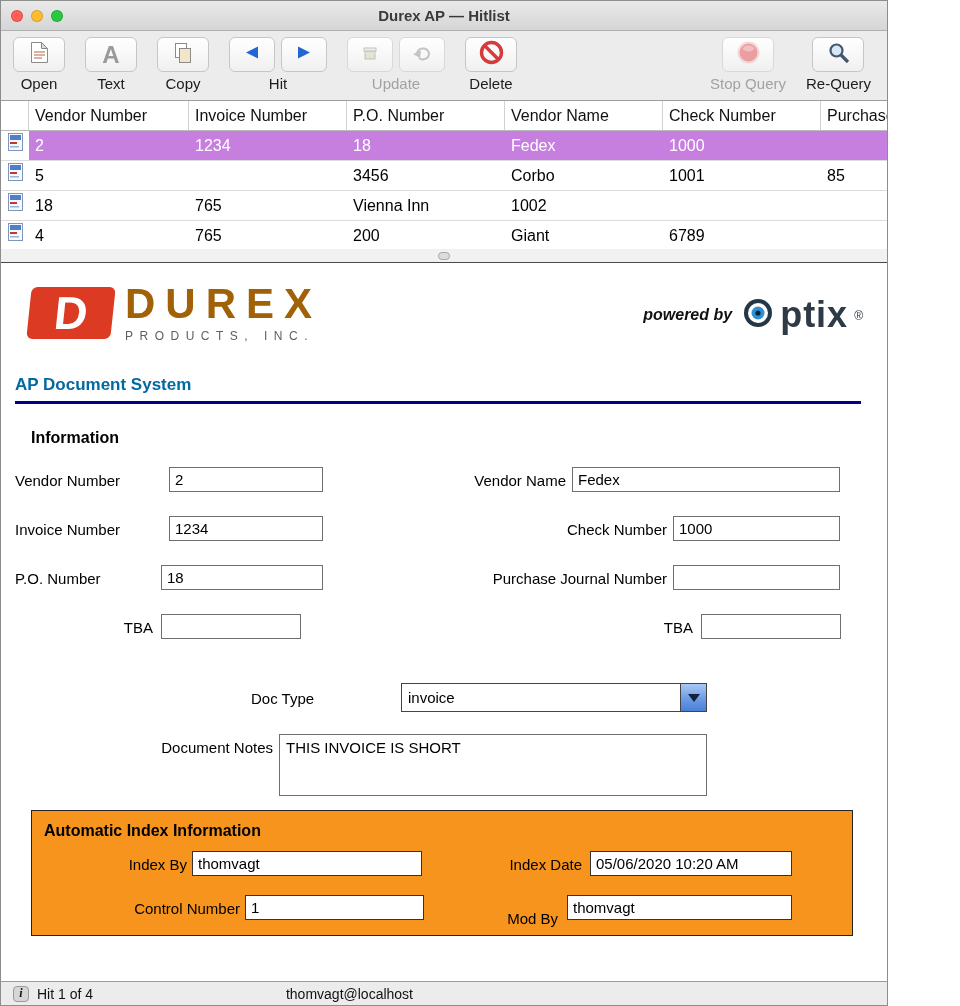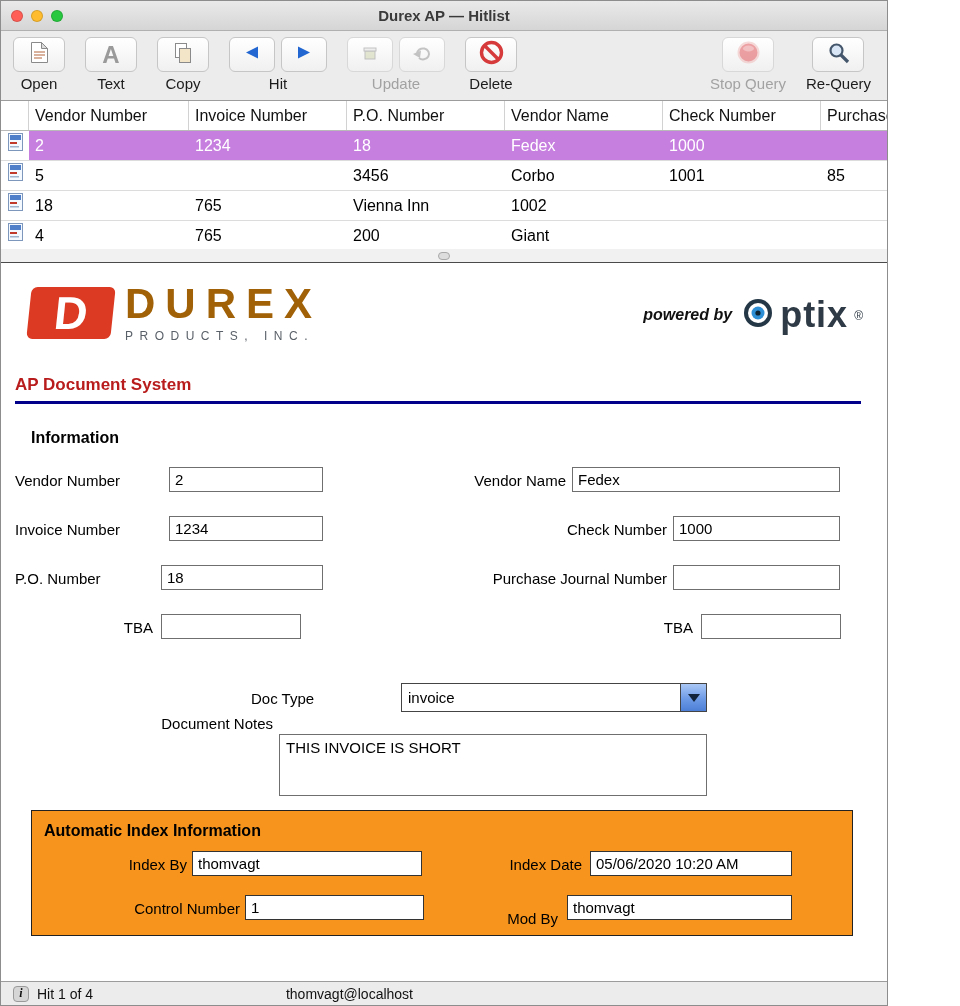--- a/index.html
+++ b/index.html
@@ -56,21 +56,21 @@
   .logo { position:absolute; display:flex; align-items:center; gap:12px; }
   .dmark { width:84px; height:52px; background:#dc3a22; color:#fff; border-radius:6px;
            transform:skewX(-6deg); display:flex; align-items:center; justify-content:center;
            font-size:46px; font-weight:bold; }
   .dbrand { font-size:42px; font-weight:bold; color:#a16207; letter-spacing:10px; line-height:1; }
   .dsub { font-size:12px; color:#5a6068; letter-spacing:6.5px; margin-top:4px; }
   .powered { position:absolute; display:flex; align-items:center; gap:6px; }
   .pby { font-size:16px; font-weight:bold; font-style:italic; color:#111; margin-right:4px; }
   .ptix { font-size:36px; font-weight:bold; color:#2e3a45; letter-spacing:1px; line-height:1; }
   .reg { font-size:12px; color:#2e3a45; align-self:flex-start; margin-top:12px; }
-  .heading { position:absolute; font-size:17px; font-weight:bold; color:#b91c1c; }
+  .heading { position:absolute; font-size:17px; font-weight:bold; color:#0369a1; }
   .rule { position:absolute; height:3px; background:#00008B; }
   .section { position:absolute; font-size:16px; font-weight:bold; color:#000; }
   .lbl { position:absolute; font-size:15px; color:#000; white-space:nowrap; }
   .lbl.r { text-align:right; }
   .fld { position:absolute; height:25px; border:1px solid #6f6f6f; background:#fff;
          font-family:"Liberation Sans", sans-serif; font-size:15px; padding:2px 5px; }
   .fld.o { border-color:#333; }
   .combo { position:absolute; height:29px; border:1px solid #444; background:#fff;
            display:flex; align-items:stretch; }
   .combo-text { flex:1; font-size:15px; padding:5px 6px; }
@@ -285,20 +285,21 @@
               <rect x="0.5" y="0.5" width="14" height="17" fill="#f4f8ff" stroke="#7d96bb"></rect>
               <rect x="2" y="2" width="11" height="5" fill="#4f7fc8"></rect>
               <rect x="2" y="9" width="7" height="2" fill="#c0392b"></rect>
               <rect x="2" y="13" width="9" height="1.5" fill="#9fb3cc"></rect>
             </svg></span>
         </div>
       <div class="tc c1">4</div>
       <div class="tc c2">765</div>
       <div class="tc c3">200</div>
       <div class="tc c4">Giant</div>
+      <div class="tc c5">6789</div>
       <div class="tc c6"></div>
     </div>
   </div>
 
   <div class="splitter">
     <div class="grip"></div>
   </div>
 
   <div class="docpane">
 
@@ -351,21 +352,21 @@
     <label class="lbl" style="left:250px; top:427px;">Doc Type</label>
     <div class="combo" style="left:400px; top:420px; width:306px;">
       <span class="combo-text">invoice</span>
       <span class="combo-btn">
         <svg width="12" height="8">
             <polygon points="0,0 12,0 6,8" fill="#10233a"></polygon>
           </svg>
       </span>
     </div>
 
-    <label class="lbl r" style="left:120px; top:452px; width:152px;">Document Notes</label>
+    <label class="lbl r" style="left:120px; top:476px; width:152px;">Document Notes</label>
     <textarea class="notes" style="left: 278px; top: 471px; width: 428px; height: 62px;">THIS INVOICE IS SHORT</textarea>
 
     <div class="obox" style="left:30px; top:547px; width:822px; height:126px;">
       <div class="obox-title">Automatic Index Information</div>
       <label class="lbl r" style="left:60px; top:45px; width:95px;">Index By</label>
       <input class="fld o" style="left: 160px; top: 40px; width: 230px;" value="thomvagt">
       <label class="lbl r" style="left:440px; top:45px; width:110px;">Index  Date</label>
       <input class="fld o" style="left: 558px; top: 40px; width: 202px;" value="05/06/2020 10:20 AM">
       <label class="lbl r" style="left:60px; top:89px; width:148px;">Control Number</label>
       <input class="fld o" style="left: 213px; top: 84px; width: 179px;" value="1">

